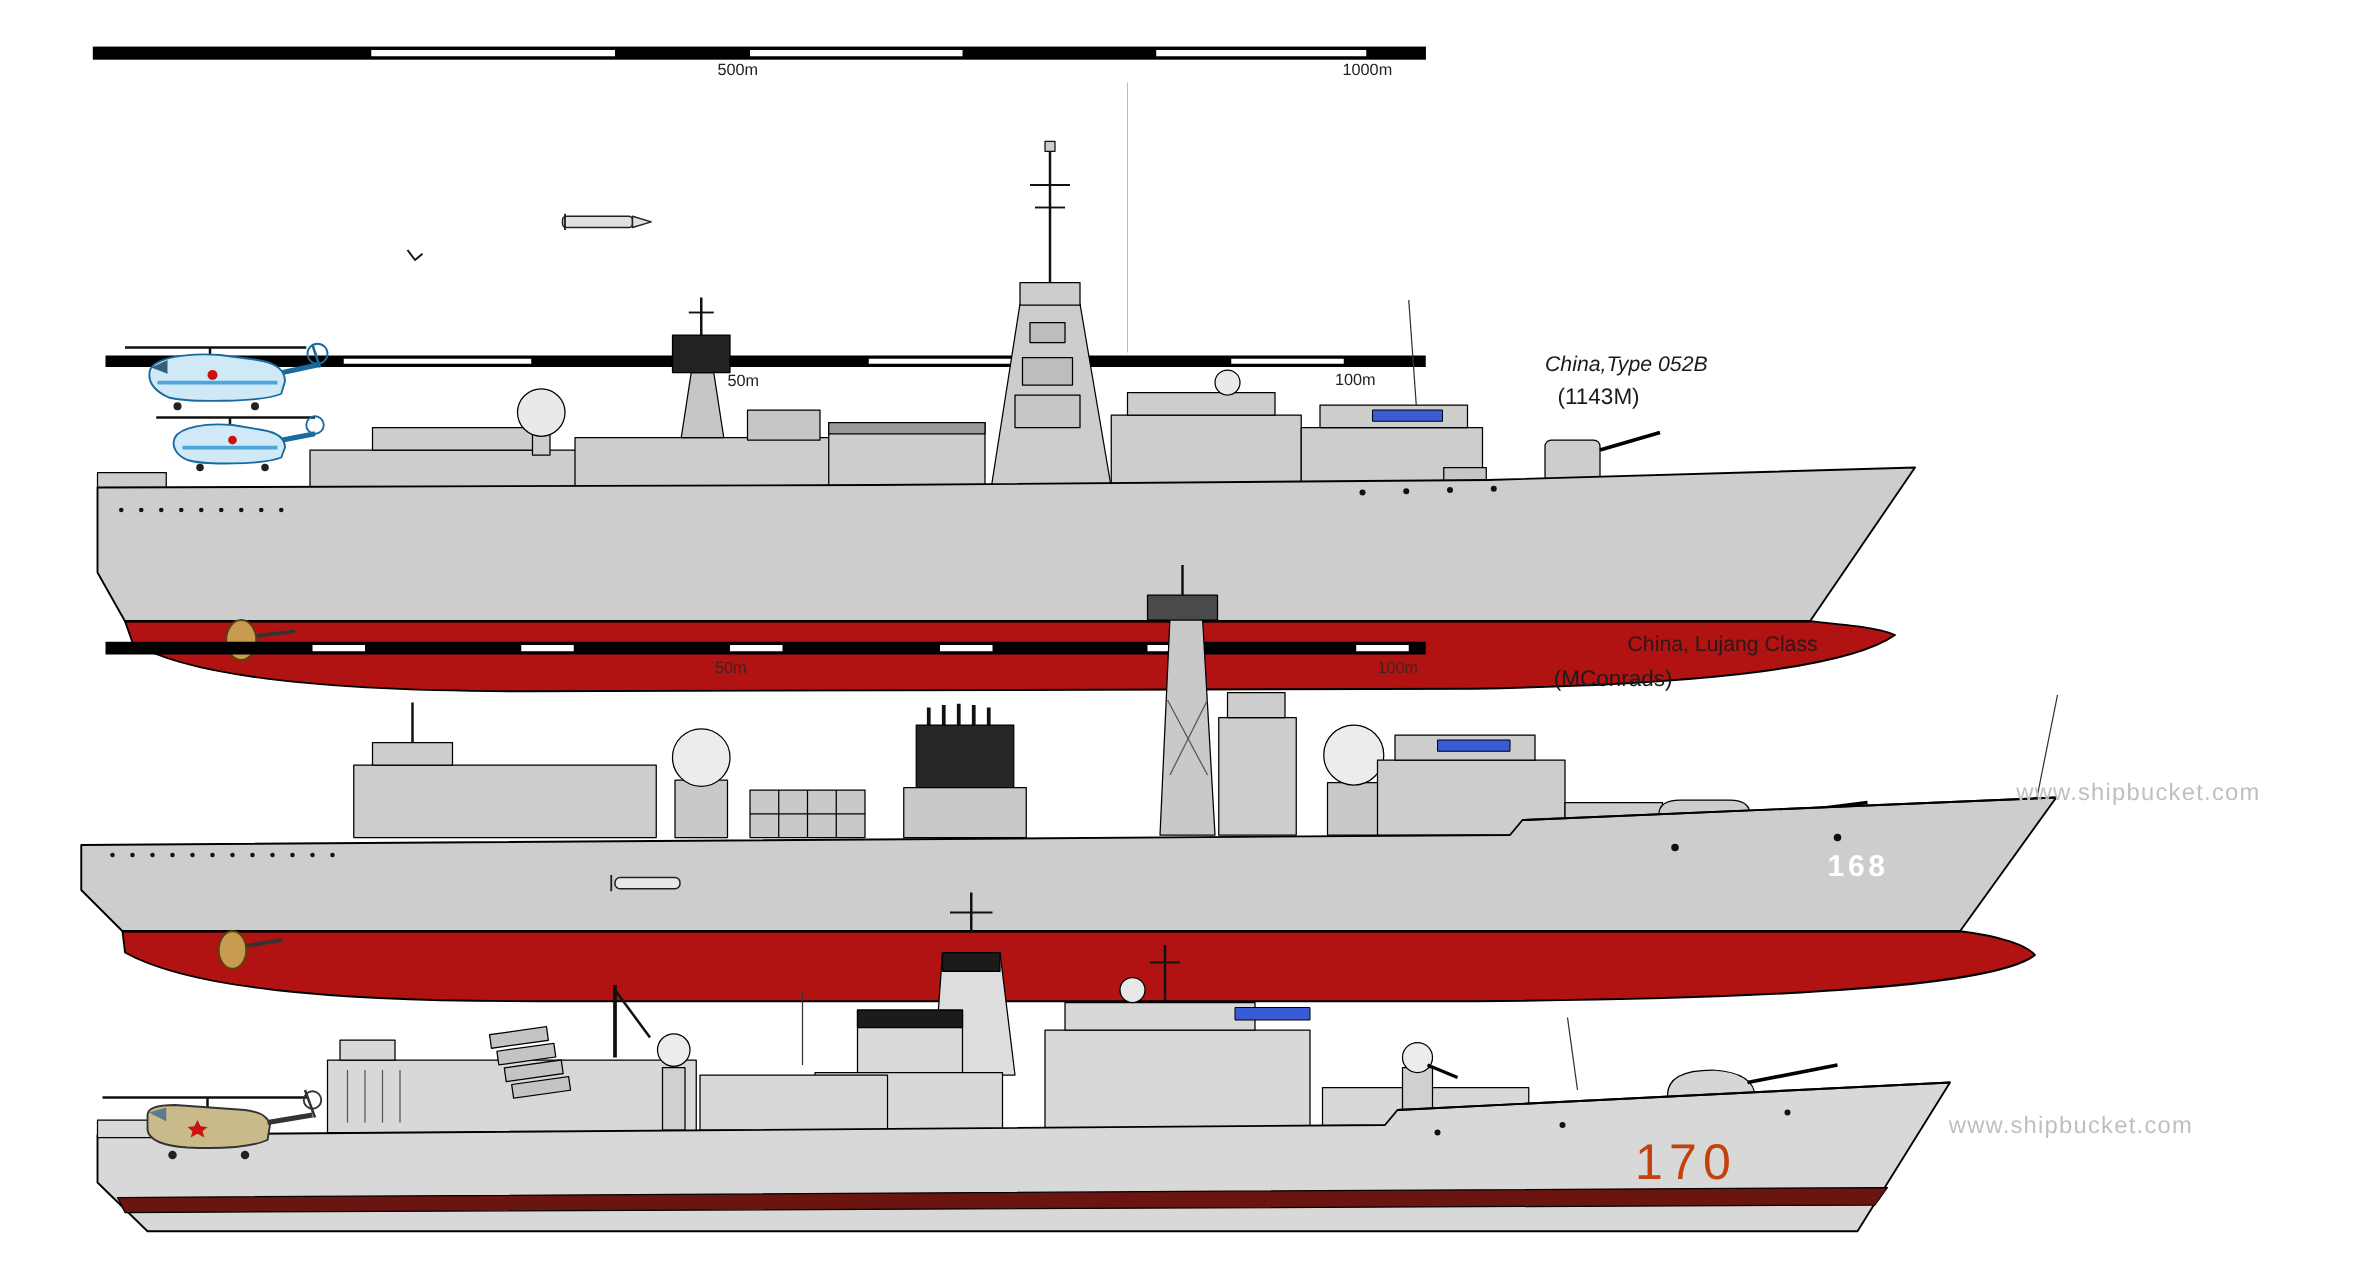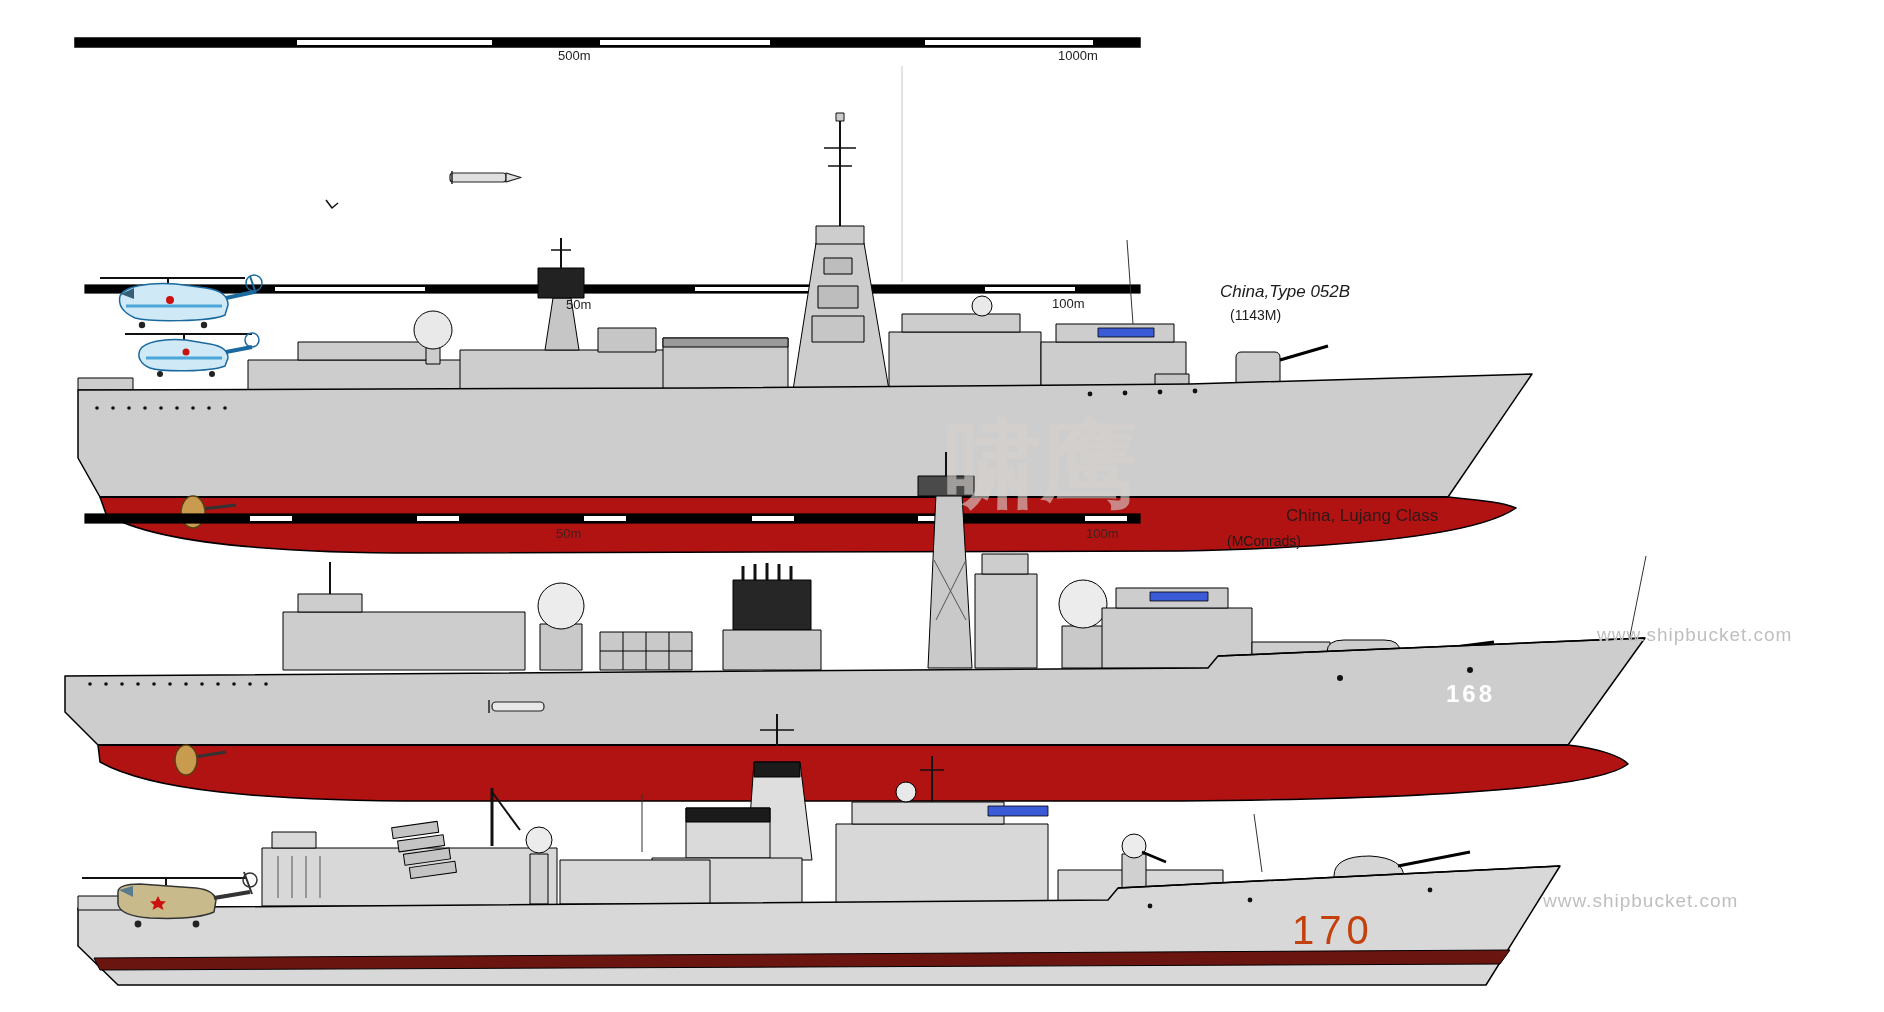--- a/index.html
+++ b/index.html
@@ -1,23 +1,23 @@
 <!DOCTYPE html>
 <html><head>
 <meta charset="utf-8">
 <style>
   html,body{margin:0;padding:0;background:#fff;}
   #canvas{position:relative;width:1884px;height:1012px;background:#ffffff;overflow:hidden;
           font-family:"Liberation Sans", sans-serif;}
   #drawing{position:absolute;left:0;top:0;}
-  .lbl{position:absolute;white-space:pre;color:#1b1b1b;}
+  .lbl{position:absolute;white-space:pre;color:#1b1b1b;margin-left:16px;}
   .scale-lbl{font-size:13px;color:#222;}
   .scale-lbl.on-red{color:#40221f;}
   .ship-lbl1{font-size:17px;}
-  .ship-lbl2{font-size:14px;}
+  .ship-lbl2{font-size:18px;}
   .hull-no-168{font-size:24px;color:#ffffff;font-weight:bold;letter-spacing:3px;}
   .hull-no-170{font-size:40px;color:#c2410c;letter-spacing:5px;}
   .wm{font-size:19px;color:#bfbfbf;letter-spacing:1px;}
   .artist{font-size:96px;font-weight:bold;color:rgba(214,208,203,0.62);line-height:1;}
   .lujang-l1{color:rgba(25,25,25,0.88);}
 </style>
 </head>
 <body>
 
 <div id="canvas">
@@ -328,14 +328,13 @@
 
   <div class="lbl ship-lbl1 lujang-l1" style="left:1286px;top:506px;">China, Lujang Class</div>
   <div class="lbl ship-lbl2" style="left:1227px;top:533px;">(MConrads)</div>
 
   <div class="lbl hull-no-168" style="left:1446px;top:680px;">168</div>
   <div class="lbl hull-no-170" style="left:1292px;top:908px;">170</div>
 
   <div class="lbl wm" style="left:1597px;top:624px;">www.shipbucket.com</div>
   <div class="lbl wm" style="left:1543px;top:890px;">www.shipbucket.com</div>
 
-  <div class="lbl artist" style="left:945px;top:416px;">啸鹰</div>
 </div>
 
 </body></html>

